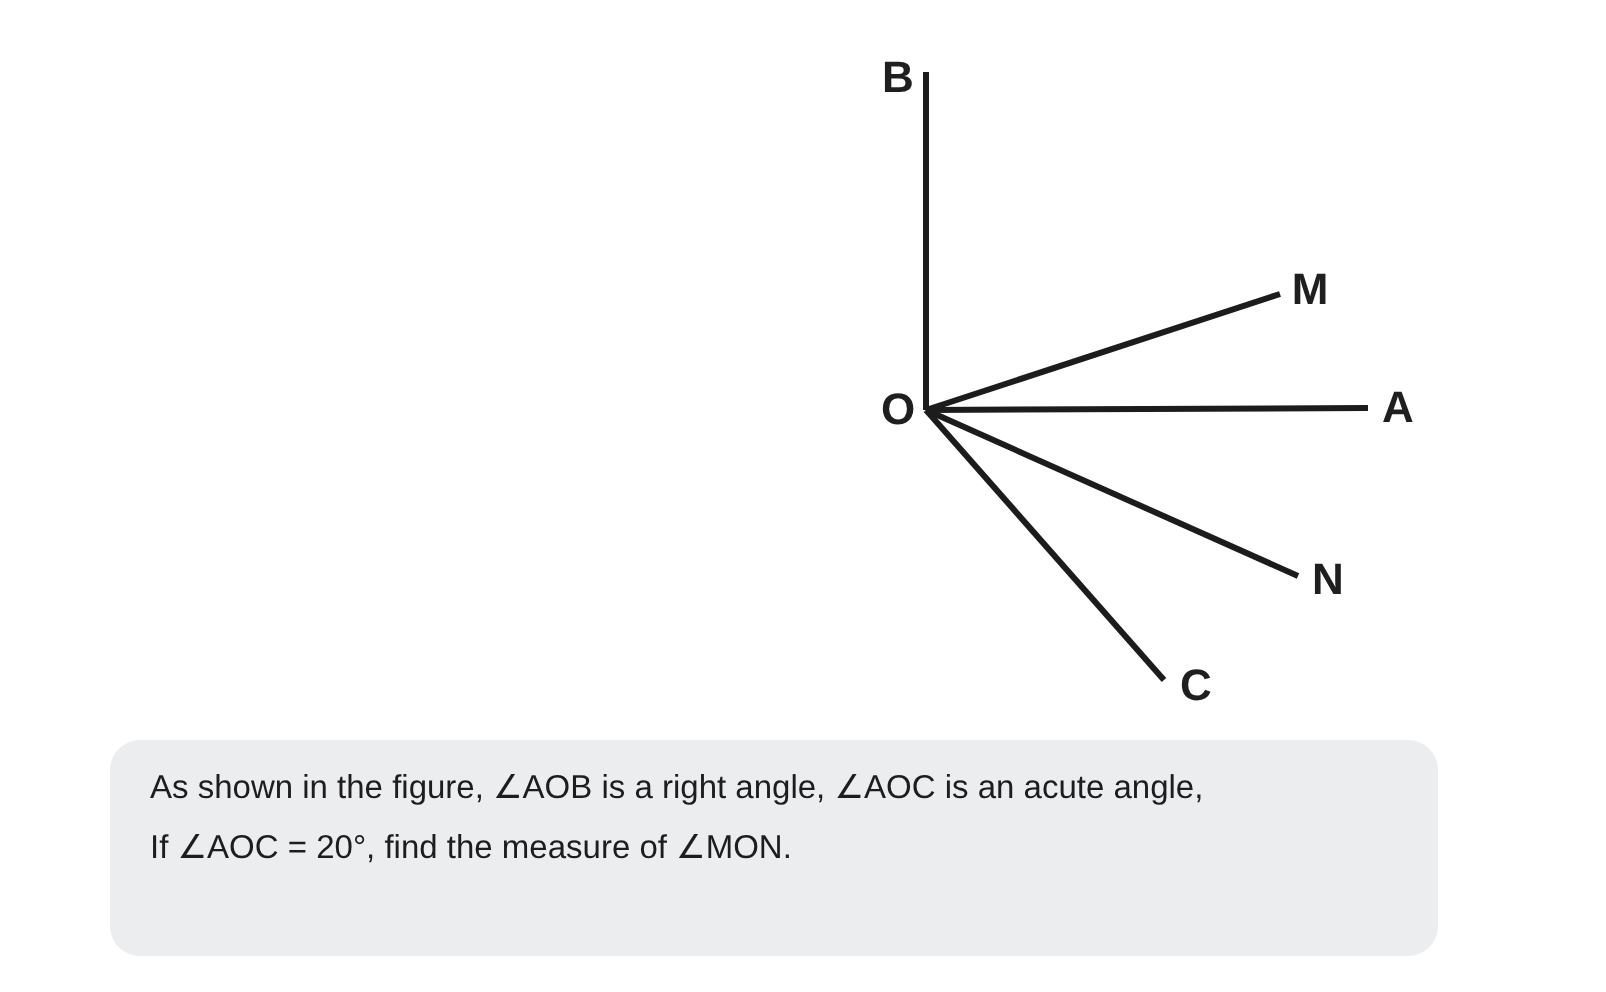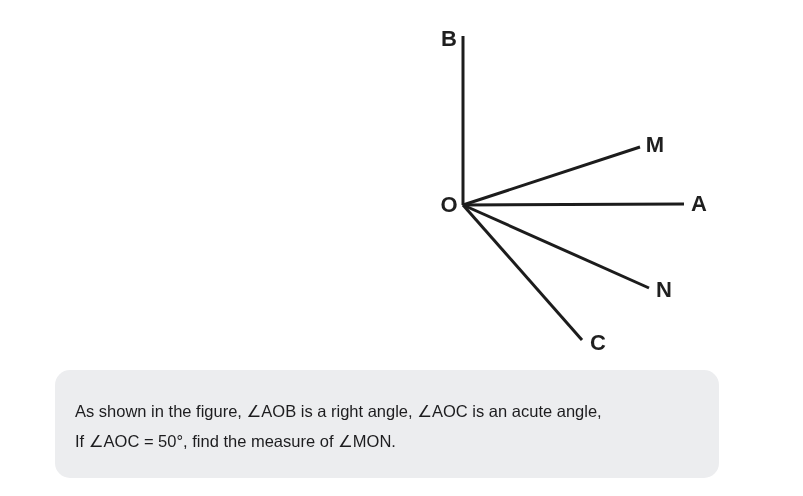--- a/index.html
+++ b/index.html
@@ -25,21 +25,21 @@
     font-size: 22px;
   }
   .problem-box {
     position: absolute;
     left: 55px;
     top: 370px;
     width: 664px;
     height: 108px;
     box-sizing: border-box;
     border-radius: 15px;
-    padding: 26px 20px;
+    padding: 9px 20px;
   }
   .problem-line {
     font-size: 16.5px;
     line-height: 30px;
     white-space: nowrap;
   }
 </style>
 </head>
 <body>
 
@@ -54,14 +54,14 @@
       <line x1="463" y1="205" x2="649" y2="288" stroke="#1c1c1c" stroke-width="3" stroke-linecap="butt"></line>
       <text x="664" y="297" text-anchor="middle" fill="#1f1f1f">N</text>
       <line x1="463" y1="205" x2="582" y2="340" stroke="#1c1c1c" stroke-width="3" stroke-linecap="butt"></line>
       <text x="598" y="350" text-anchor="middle" fill="#1f1f1f">C</text>
       <text x="449" y="212" text-anchor="middle" fill="#1f1f1f">O</text>
     </svg>
 </div>
 
 <div class="problem-box" style="background: rgb(236, 237, 239); color: rgb(29, 29, 31);">
   <div class="problem-line">As shown in the figure, ∠AOB is a right angle, ∠AOC is an acute angle,</div>
-  <div class="problem-line">If ∠AOC = 50°, find the measure of ∠MON.</div>
+  <div class="problem-line">If ∠AOC = 20°, find the measure of ∠MON.</div>
 </div>
 
 </body></html>

